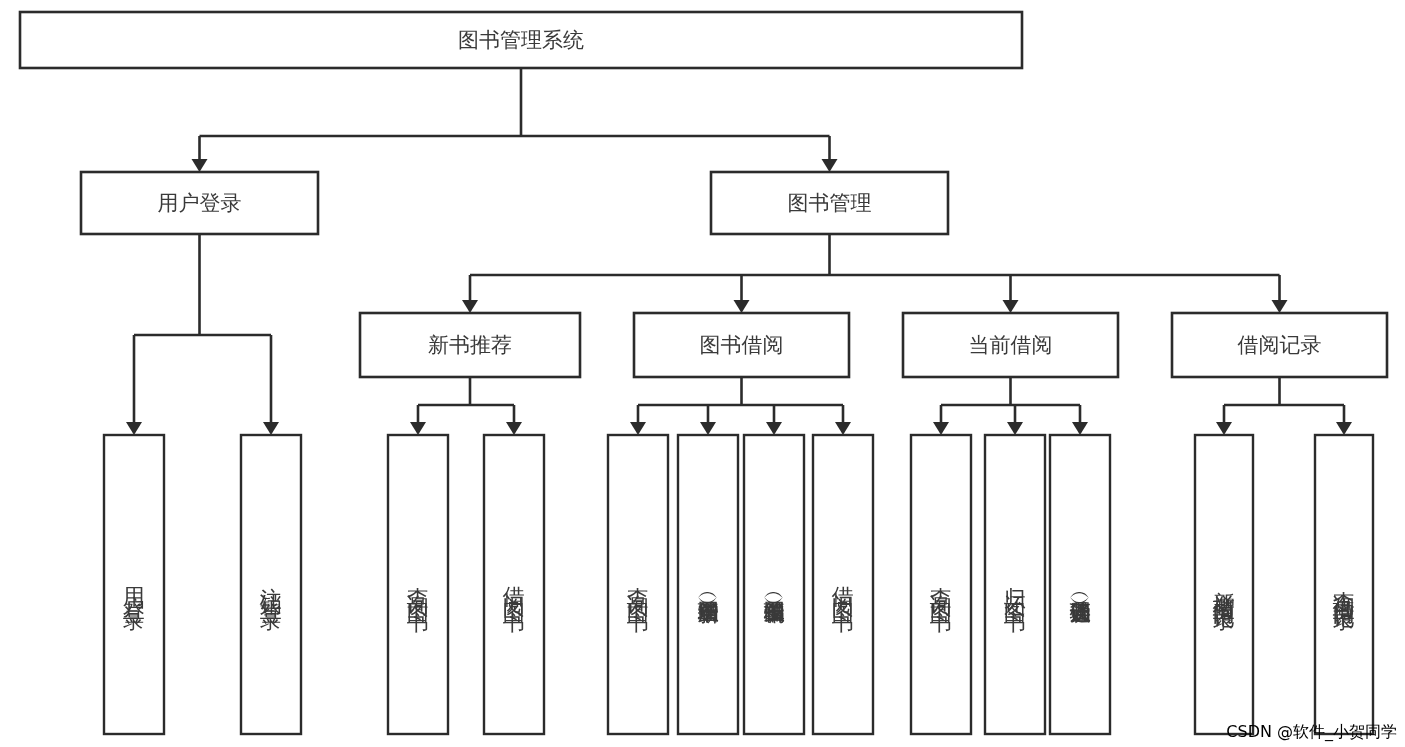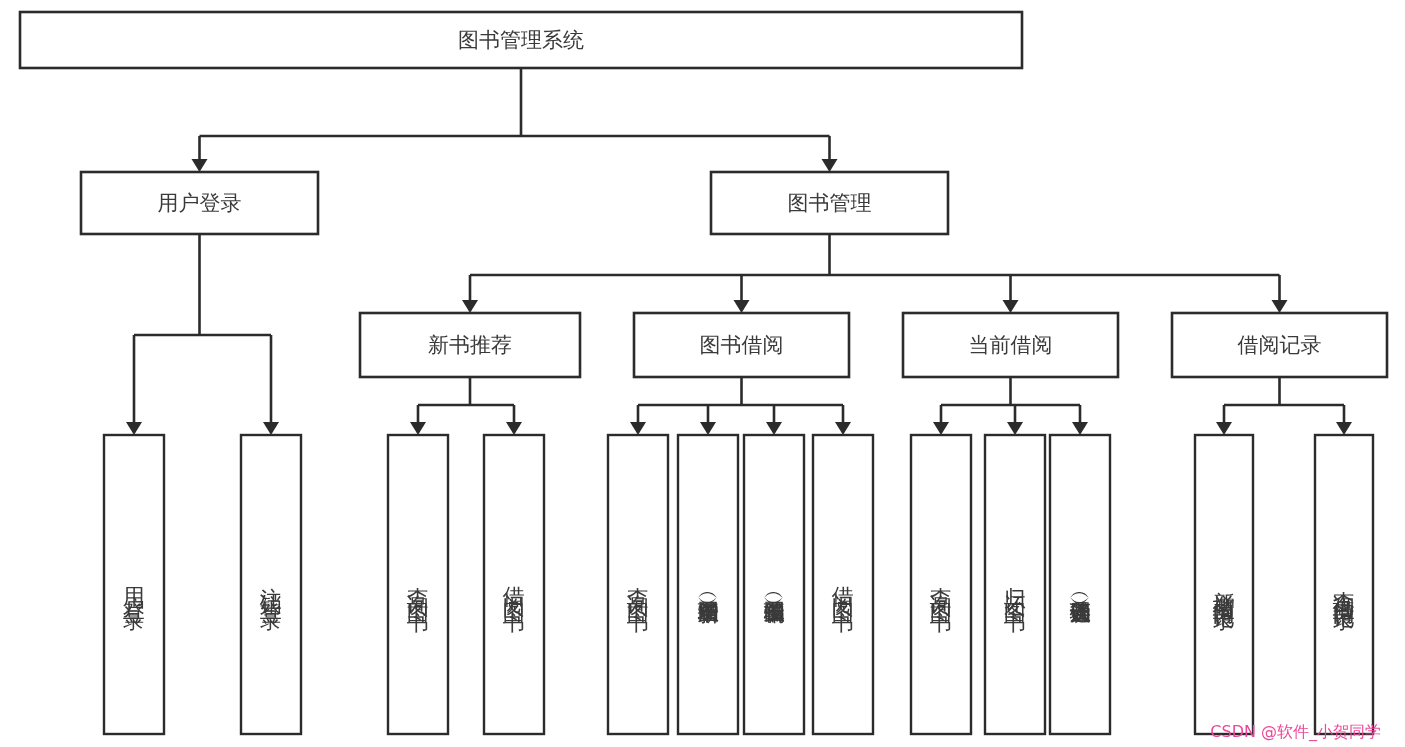--- a/index.html
+++ b/index.html
@@ -66,25 +66,25 @@
     font-family: "DejaVu Sans", "Liberation Sans", sans-serif;
     font-size: 22px;
     line-height: 1.16;
     letter-spacing: 2px;
     color: #3a3a3a;
     white-space: nowrap;
     text-align: center;
   }
   .watermark {
     position: absolute;
-    right: 24px;
+    right: 8px;
     bottom: 4px;
     font-family: "DejaVu Sans", "Liberation Sans", sans-serif;
     font-size: 16px;
-    color: #ec4899;
+    color: #000000;
     white-space: nowrap;
     user-select: none;
   }
 </style>
 </head>
 <body>
 
 <div id="diagram-root">
 
   <svg id="tree-svg" viewBox="0 0 1405 747">

